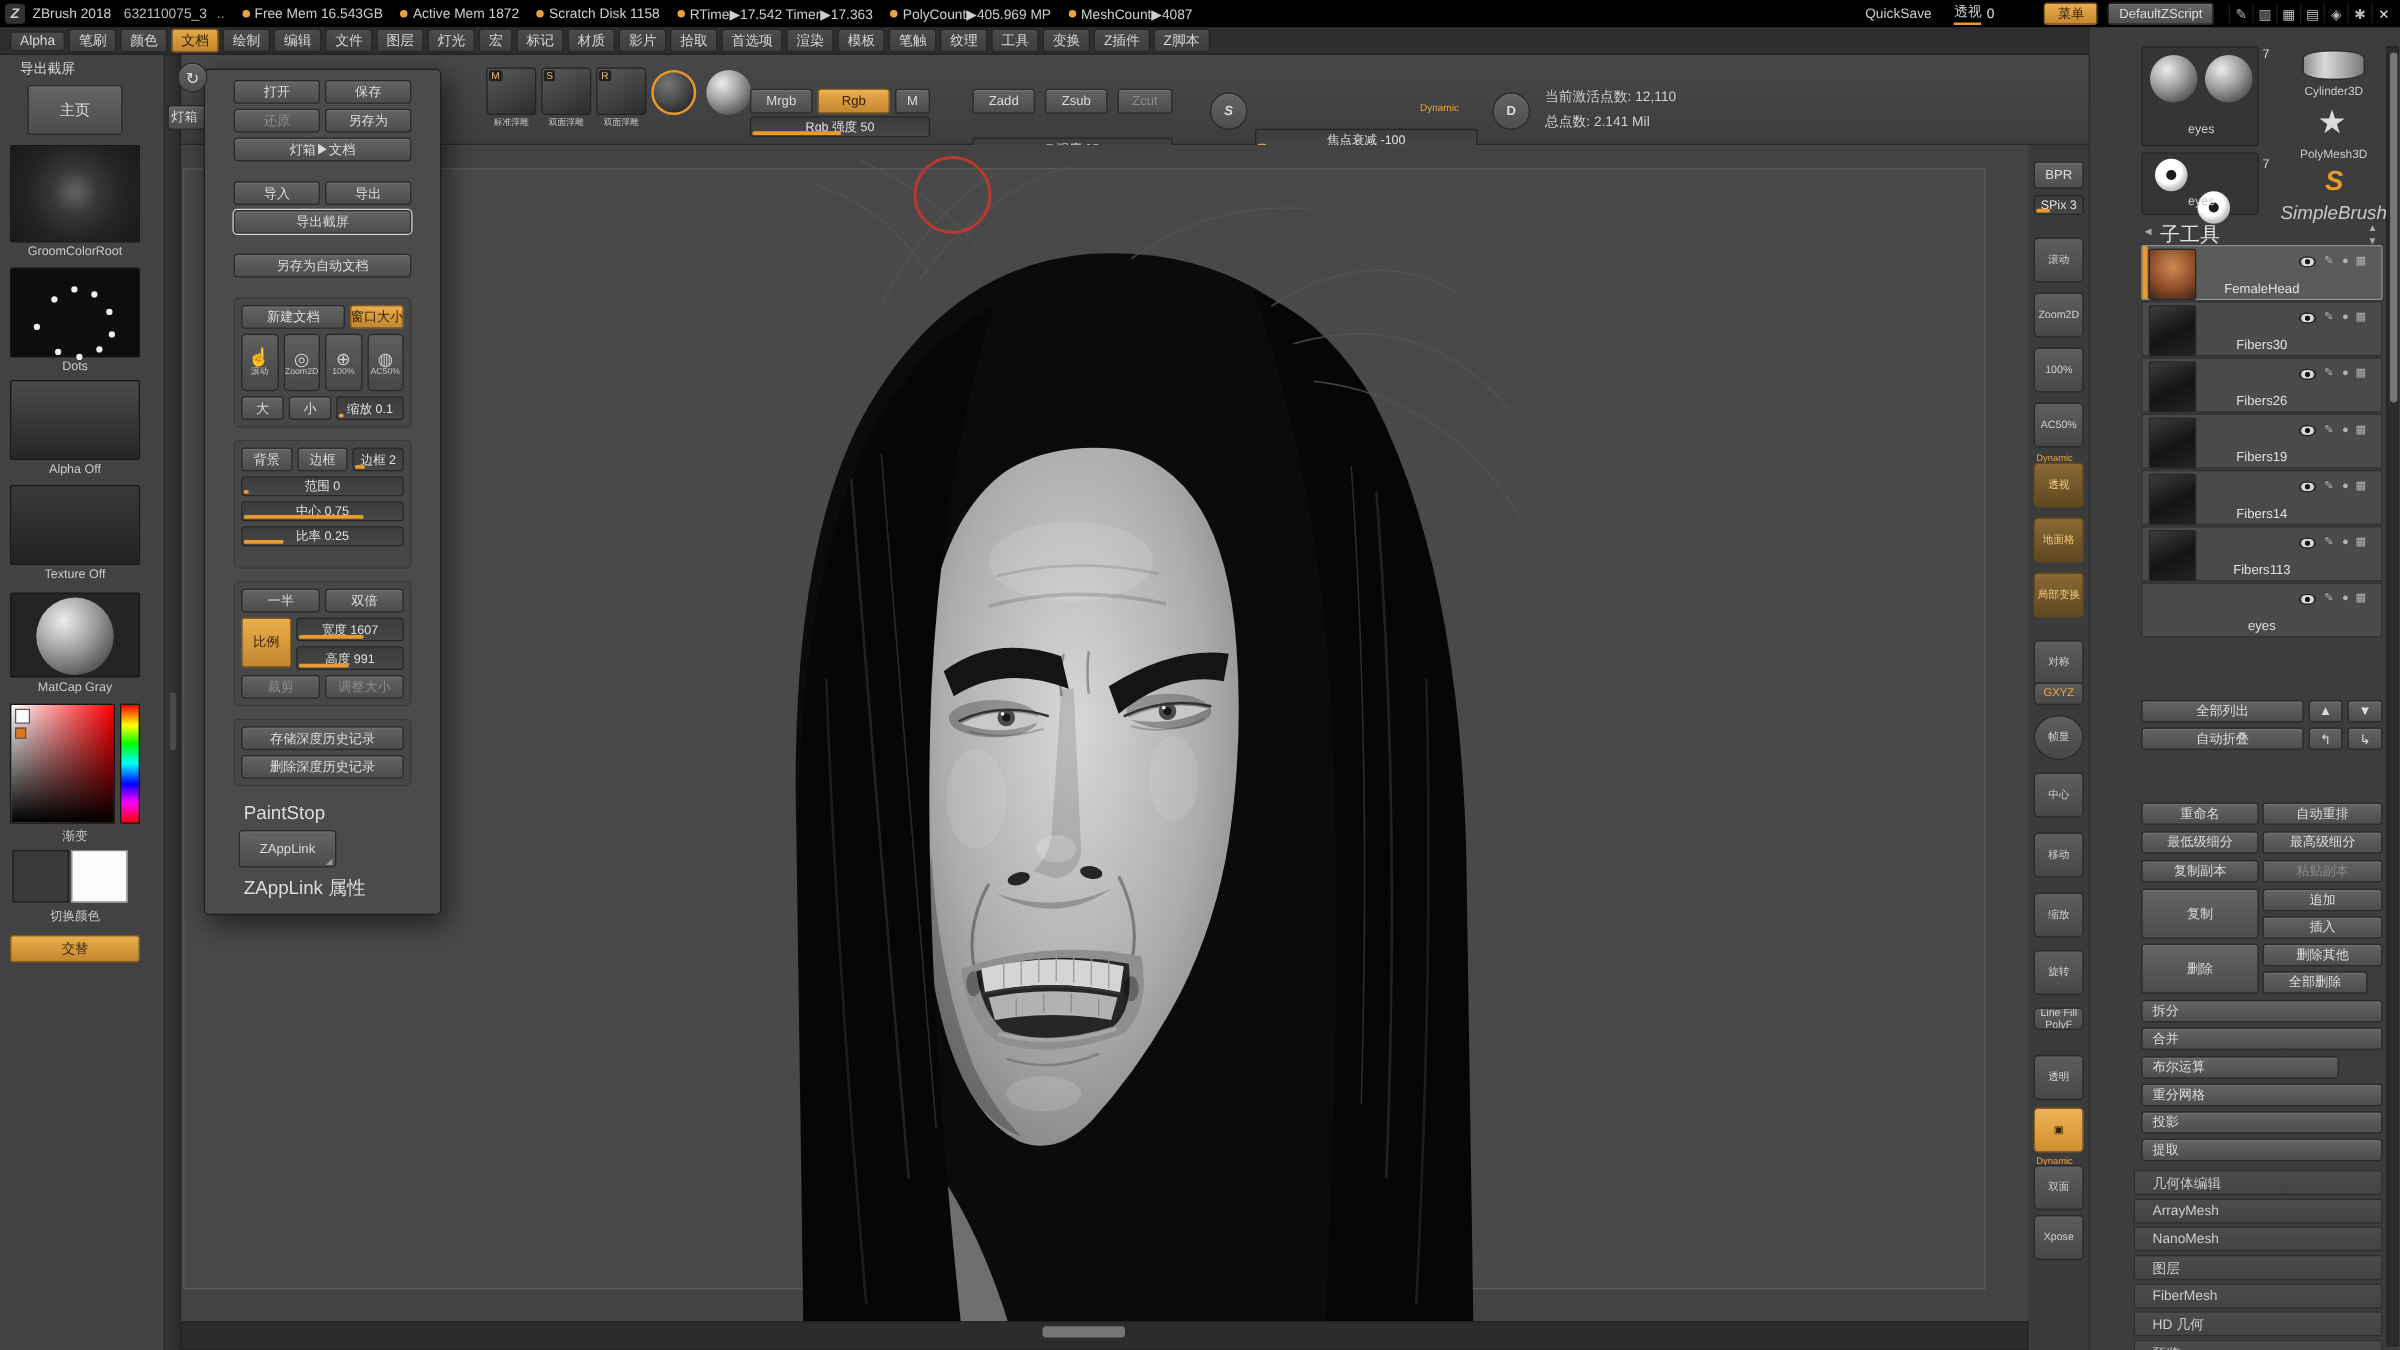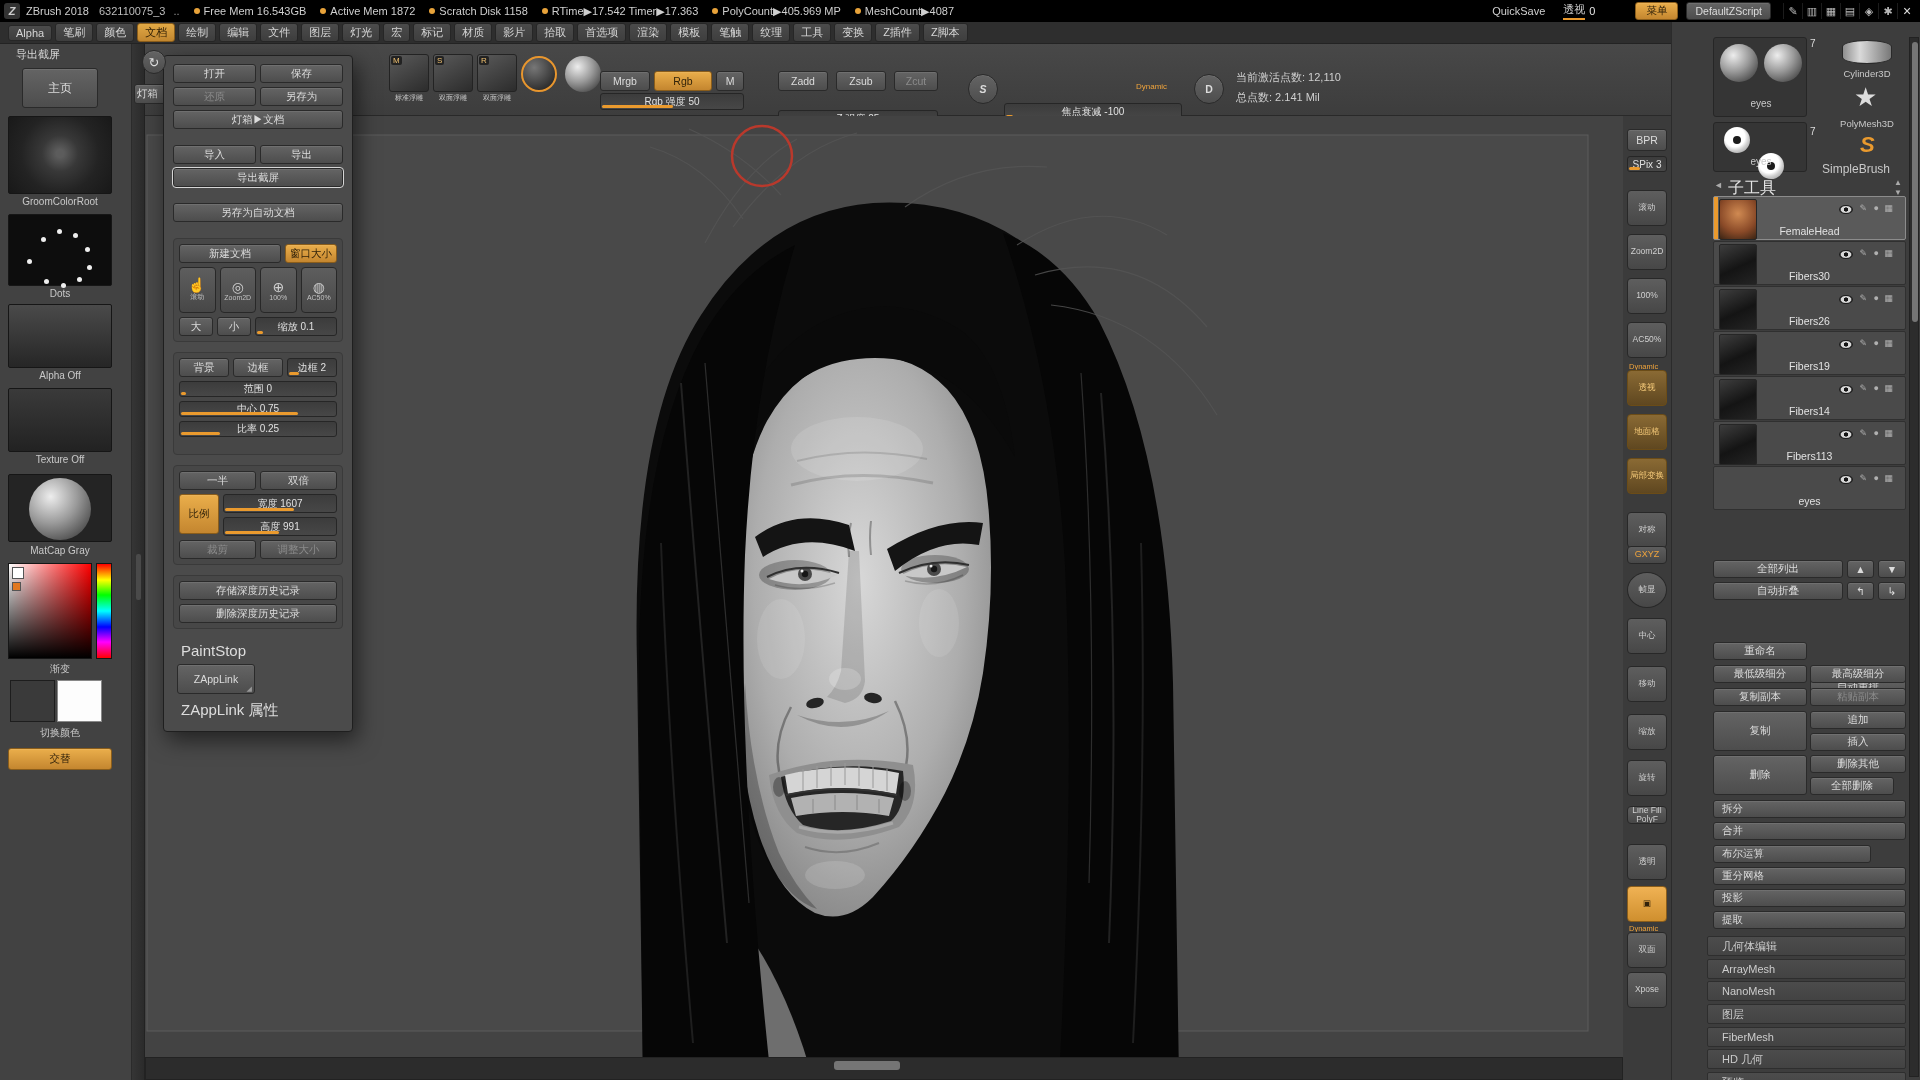--- a/index.html
+++ b/index.html
@@ -49,21 +49,21 @@
   .headth{background:radial-gradient(circle at 50% 35%,#d08a52,#8a4a28 60%,#3a2414);}
   .eye{width:14px;height:9px;border-radius:50%;border:1px solid #1f1f1f;background:radial-gradient(circle,#161616 0 28%,#d8d8d8 32% 68%,#555 72%);}
   .rico{font-size:9px;color:#b0b0b0;}
   .eyeball{border-radius:50%;background:radial-gradient(circle at 42% 38%,#fff 45%,#cfcfcf 62%,#808080);position:relative;}
   .eyeball::after{content:"";position:absolute;left:34%;top:34%;width:30%;height:30%;border-radius:50%;background:#1c1c1c;}
   .qbox{background:#353535;border:1px solid #262626;border-radius:3px;}
   .cyl{background:linear-gradient(90deg,#8f8f8f,#dadada 35%,#787878);border-radius:50%/28%;border:1px solid #2a2a2a;}
   .secbar{left:35px;width:199px;height:20px;background:linear-gradient(#4c4c4c,#434343);border:1px solid #2e2e2e;border-radius:2px;
     display:flex;align-items:center;padding-left:14px;font-size:11px;color:#cccccc;}
   .dropdown{left:163px;top:55px;width:190px;background:#4b4b4b;border:1px solid #1f1f1f;border-radius:4px;z-index:10;
-    box-shadow:4px 8px 22px rgba(0,0,0,.55);padding:8px 9px;}
+    box-shadow:4px 8px 22px rgba(0,0,0,.55);padding:8px 23px;}
   .r{display:flex;gap:4px;margin-bottom:4px;}
   .r .btn{flex:1;height:17px;}
   .sp{height:12px;}
   .grp{background:#474747;border:1px solid #3a3a3a;border-radius:4px;padding:5px;margin-bottom:10px;}
   .dlabel{font-size:15px;color:#dddddd;padding:3px 0 3px 8px;}
   .nav4{width:42px;height:44px;display:flex;flex-direction:column;align-items:center;justify-content:center;
     background:linear-gradient(#5e5e5e,#474747);border:1px solid #282828;border-radius:4px;color:#d0d0d0;}
   .nav4 .g{font-size:14px;line-height:14px;}
   .nav4 .t{font-size:7px;color:#c2c2c2;}
   .dotspots{position:absolute;left:18px;top:44px;width:5px;height:5px;border-radius:50%;background:#eee;
@@ -369,21 +369,21 @@
     <div class="a eyeball" style="left:44px;top:4px;width:26px;height:26px;"></div>
     <div class="a lbl" style="left:0;top:33px;width:94px;">eyes</div>
   </div>
   <div class="a" style="left:138px;top:104px;font-size:10px;color:#ddd;">7</div>
 
   <div class="a cyl" style="left:170px;top:18px;width:50px;height:24px;"></div>
   <div class="a lbl" style="left:150px;top:46px;width:90px;font-size:9.5px;">Cylinder3D</div>
   <div class="a" style="left:182px;top:60px;font-size:26px;color:#ddd;">★</div>
   <div class="a lbl" style="left:150px;top:96px;width:90px;font-size:9.5px;">PolyMesh3D</div>
   <div class="a" style="left:188px;top:110px;font-size:22px;font-weight:bold;font-style:italic;color:#ea9a2e;">S</div>
-  <div class="a lbl" style="left:139px;top:140px;width:90px;font-size:12px;">SimpleBrush</div>
+  <div class="a lbl" style="left:150px;top:140px;width:90px;font-size:15px;font-style:italic;">SimpleBrush</div>
 
   <span class="a" style="left:42px;top:158px;font-size:9px;color:#aaa;">◄</span>
   <div class="a" style="left:56px;top:156px;font-size:16px;color:#e4e4e4;">子工具</div>
   <span class="a" style="left:222px;top:156px;font-size:8px;color:#aaa;">▲</span>
   <span class="a" style="left:222px;top:166px;font-size:8px;color:#aaa;">▼</span>
 
   <div class="a strow sel" style="top:174px;">
     <span class="bar"></span>
     <span class="th headth"></span>
     <span class="a eye" style="right:52px;top:8px;"></span>
@@ -443,21 +443,21 @@
   </div>
 
   <div class="a btn" style="left:41px;top:538px;width:130px;height:18px;">全部列出</div>
   <div class="a btn" style="left:175px;top:538px;width:27px;height:18px;">▲</div>
   <div class="a btn" style="left:206px;top:538px;width:28px;height:18px;">▼</div>
   <div class="a btn" style="left:41px;top:560px;width:130px;height:18px;">自动折叠</div>
   <div class="a btn" style="left:175px;top:560px;width:27px;height:18px;">↰</div>
   <div class="a btn" style="left:206px;top:560px;width:28px;height:18px;">↳</div>
 
   <div class="a btn" style="left:41px;top:620px;width:94px;height:18px;">重命名</div>
-  <div class="a btn" style="left:138px;top:656px;width:96px;height:18px;">自动重排</div>
+  <div class="a btn" style="left:138px;top:620px;width:96px;height:18px;">自动重排</div>
   <div class="a btn" style="left:41px;top:643px;width:94px;height:18px;">最低级细分</div>
   <div class="a btn" style="left:138px;top:643px;width:96px;height:18px;">最高级细分</div>
   <div class="a btn" style="left:41px;top:666px;width:94px;height:18px;">复制副本</div>
   <div class="a btn dim" style="left:138px;top:666px;width:96px;height:18px;">粘贴副本</div>
   <div class="a btn" style="left:41px;top:689px;width:94px;height:40px;">复制</div>
   <div class="a btn" style="left:138px;top:689px;width:96px;height:18px;">追加</div>
   <div class="a btn" style="left:138px;top:711px;width:96px;height:18px;">插入</div>
   <div class="a btn" style="left:41px;top:733px;width:94px;height:40px;">删除</div>
   <div class="a btn" style="left:138px;top:733px;width:96px;height:18px;">删除其他</div>
   <div class="a btn" style="left:138px;top:755px;width:84px;height:18px;">全部删除</div>

